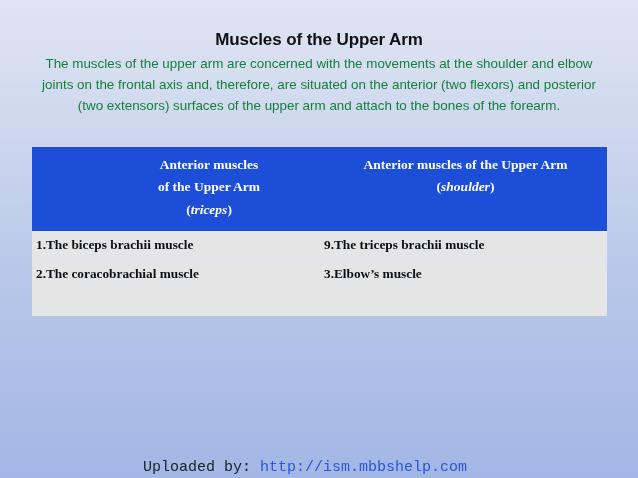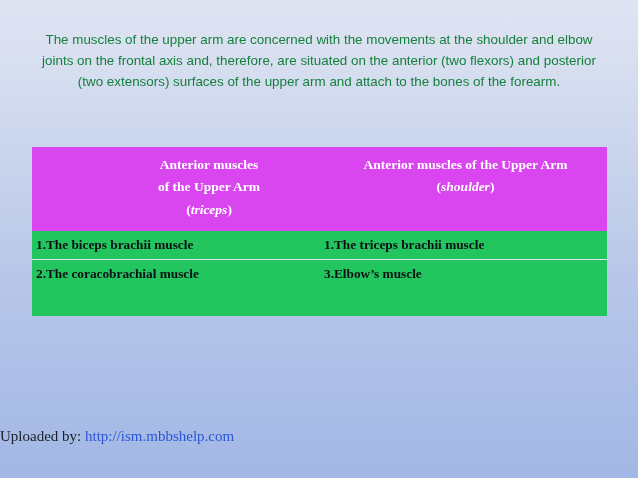--- a/index.html
+++ b/index.html
@@ -63,77 +63,78 @@
     border-collapse: collapse;
     table-layout: fixed;
     font-family: "Liberation Serif", serif;
   }
   .muscle-table td {
     padding: 0;
     vertical-align: top;
   }
 
   .thead-row td {
-    background: #d946ef;
+    background: #1d4ed8;
   }
   .col-a { width: 292px; }
   .col-b { width: 283px; }
 
   .header-cell {
     padding: 7px 4px 10px 4px;
     text-align: center;
     color: #ffffff;
     font-size: 13.5px;
     font-weight: bold;
     line-height: 1.65;
   }
   .header-cell.first { padding-left: 66px; }
   .header-cell .sub-italic {
     font-style: italic;
   }
 
   .body-row td {
-    background: #22c55e;
+    background: #e5e5e5;
     color: #0c0f14;
     font-size: 13.3px;
     font-weight: bold;
     line-height: 1.2;
     padding: 6px 4px 6px 4px;
   }
   .body-row.first-body td {
     border-bottom: 1px solid #dfe3ee;
   }
   .body-row td.cell-left { padding-left: 4px; }
   .body-row td.cell-right { padding-left: 0px; }
   .body-row.last-body td {
     padding-bottom: 34px;
   }
 
   
   .footer {
     position: absolute;
     left: 0;
-    top: 428px;
+    top: 459px;
     width: 610px;
-    text-align: left;
-    font-family: Liberation Serif, serif;
+    text-align: center;
+    font-family: Liberation Mono, monospace;
     font-size: 15px;
     color: #1b1f28;
     white-space: nowrap;
   }
   .footer .upload-url {
     color: #2a56d6;
   }
 </style>
 </head>
 <body>
 
 <div class="slide">
 
   <div class="heading-block">
+    <h1 class="slide-title">Muscles of the Upper Arm</h1>
     <p class="slide-intro">The muscles of the upper arm are concerned with the movements at the shoulder and elbow joints on the frontal axis and, therefore, are situated on the anterior (two flexors) and posterior (two extensors) surfaces of the upper arm and attach to the bones of the forearm.</p>
   </div>
 
   <table class="muscle-table">
     <colgroup>
       <col class="col-a">
       <col class="col-b">
     </colgroup>
     <tbody>
       <tr class="thead-row">
@@ -151,21 +152,21 @@
             <div>Anterior muscles of the Upper Arm</div>
             <div>
               <span>(</span><span class="sub-italic">shoulder</span><span>)</span>
             </div>
           </div>
         </td>
       </tr>
 
       <tr class="body-row first-body">
         <td class="cell-left">1.The biceps brachii muscle</td>
-        <td class="cell-right">1.The triceps brachii muscle</td>
+        <td class="cell-right">9.The triceps brachii muscle</td>
       </tr>
 
       <tr class="body-row last-body">
         <td class="cell-left">2.The coracobrachial muscle</td>
         <td class="cell-right">3.Elbow’s muscle</td>
       </tr>
     </tbody>
   </table>
 
   <div class="footer">

